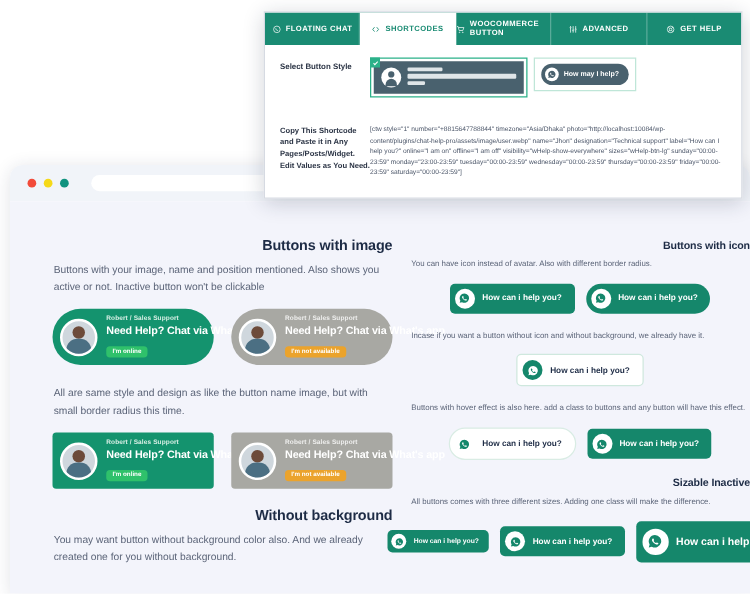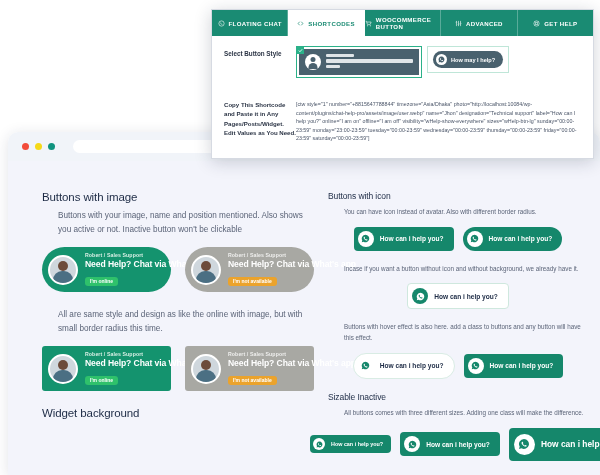--- a/index.html
+++ b/index.html
@@ -28,28 +28,28 @@
   .dot.red{background:#f24b3a;} .dot.yellow{background:#f5d919;} .dot.green{background:#10937f;}
   #address-bar {
     margin-left:12px; flex:1; height:13px; background:#ffffff; border-radius:7px;
   }
   #browser-body {
     background:#f3f4fb; height:314px; padding:4px 0 0 0;
     display:flex; box-sizing:border-box;
   }
   .col { box-sizing:border-box; }
   .col-left { width:320px; padding:26px 14px 0 34px; }
-  .col-right { width:272px; padding:26px 12px 0 0; }
+  .col-right { width:272px; padding:26px 0 0 0; }
 
   h3.sec-title {
-    margin:0 0 6px 0; font-size:11.5px; font-weight:normal; color:#1d2b45; letter-spacing:-.1px;
+    margin:0 0 6px 0; font-size:11.5px; font-weight:bold; color:#1d2b45; letter-spacing:-.1px;text-align:right;
   }
   .col-right h3.sec-title { font-size:8.5px; }
   p.sec-desc {
-    margin:0 0 11px 16px; font-size:8.2px; line-height:1.65; color:#5b6478;
+    margin:0 0 11px 1px; font-size:8.2px; line-height:1.65; color:#5b6478;
   }
   .col-right p.sec-desc { font-size:6.3px; line-height:1.7; margin-bottom:9px; }
   .sec { margin-bottom:16px; }
   .col-right .sec { margin-bottom:13px; }
 
   
   .btn-row { display:flex; gap:14px; }
   .img-btn {
     display:flex; align-items:center; gap:7px;
     padding:5px 16px 5px 6px; border-radius:40px;
@@ -178,21 +178,21 @@
               <div class="btn-txt">
                 <div class="btn-name">Robert / Sales Support</div>
                 <div class="btn-main">Need Help? Chat via What's app</div>
                 <span class="badge off">I'm not available</span>
               </div>
             </div>
           </div>
         </div>
 
         <div class="sec">
-          <p class="sec-desc">All are same style and design as like the online with image, but with small border radius this time.</p>
+          <p class="sec-desc">All are same style and design as like the button name image, but with small border radius this time.</p>
           <div class="btn-row">
             <div class="img-btn rad-sm">
               <div class="avatar"></div>
               <div class="btn-txt">
                 <div class="btn-name">Robert / Sales Support</div>
                 <div class="btn-main">Need Help? Chat via What's app</div>
                 <span class="badge">I'm online</span>
               </div>
             </div>
             <div class="img-btn rad-sm gray">
@@ -200,21 +200,22 @@
               <div class="btn-txt">
                 <div class="btn-name">Robert / Sales Support</div>
                 <div class="btn-main">Need Help? Chat via What's app</div>
                 <span class="badge off">I'm not available</span>
               </div>
             </div>
           </div>
         </div>
 
         <div class="sec">
-          <h3 class="sec-title">Widget background</h3>
+          <h3 class="sec-title">Without background</h3>
+          <p class="sec-desc">You may want button without background color also. And we already created one for you without background.</p>
 
         </div>
 
       </div>
 
       <div class="col col-right">
 
         <div class="sec">
           <h3 class="sec-title">Buttons with icon</h3>
           <p class="sec-desc">You can have icon instead of avatar. Also with different border radius.</p>

